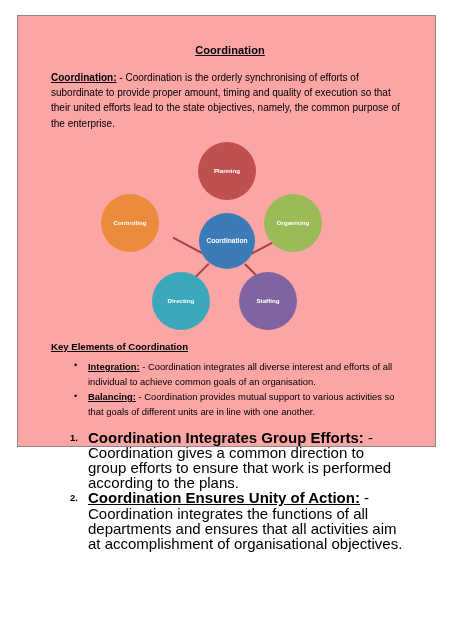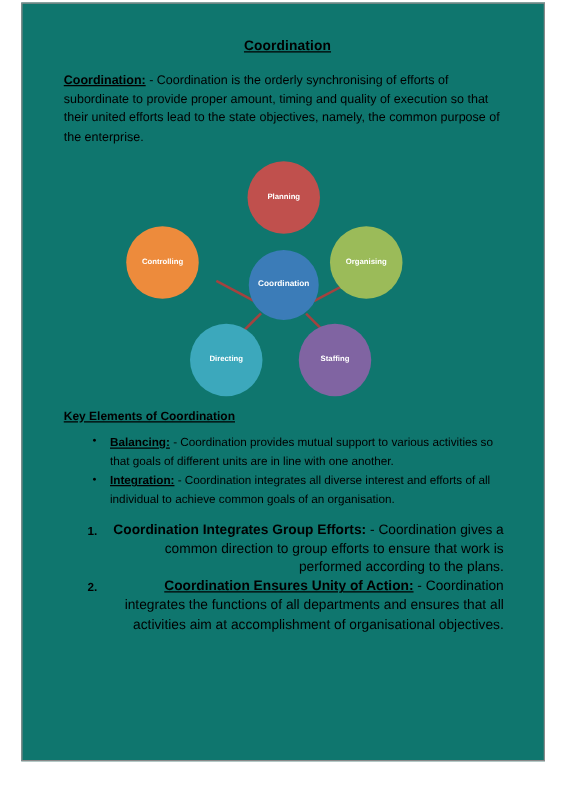--- a/index.html
+++ b/index.html
@@ -11,26 +11,26 @@
     width: 453px;
     height: 640px;
     overflow: hidden;
     font-family: "Liberation Sans", sans-serif;
     color: #000000;
   }
 
   .page {
     position: absolute;
     left: 17px;
-    top: 2px;
+    top: 15px;
     width: 419px;
-    height: 607px;
+    height: 432px;
     border: 1.5px solid #8a8a8a;
     box-sizing: border-box;
-    background: #0f766e;
+    background: #fca5a5;
   }
 
   .content {
     position: absolute;
     left: 33px;
     top: 28px;
     width: 352px;
   }
 
   .doc-title {
@@ -127,24 +127,23 @@
   }
 
   ol.numbers {
     margin: 0;
     padding: 0 0 0 37px;
     list-style: none;
     counter-reset: numitem;
   }
   ol.numbers > li {
     position: relative;
-    font-size: 11px;
+    font-size: 15px;
     line-height: 15.2px;
     counter-increment: numitem;
-    text-align: right;
   }
   ol.numbers > li:before {
     content: counter(numitem) ".";
     position: absolute;
     left: -18px;
     top: 0;
     font-weight: bold;
     font-size: 9.4px;
   }
 </style>
@@ -182,22 +181,22 @@
         </div>
 
       <div class="node center" style="left:148px; top:76px; background:#3b7cb8;">
           <span>Coordination</span>
         </div>
     </div>
 
     <div class="section-head">Key Elements of Coordination</div>
 
     <ul class="bullets">
+      <li><span class="lead">Integration:</span><span> - Coordination integrates all diverse interest and efforts of all individual to achieve common goals of an organisation.</span></li>
       <li><span class="lead">Balancing:</span><span> - Coordination provides mutual support to various activities so that goals of different units are in line with one another.</span></li>
-      <li><span class="lead">Integration:</span><span> - Coordination integrates all diverse interest and efforts of all individual to achieve common goals of an organisation.</span></li>
     </ul>
 
 
     <ol class="numbers">
       <li><span class="lead-plain">Coordination Integrates Group Efforts:</span><span> - Coordination gives a common direction to group efforts to ensure that work is performed according to the plans.</span></li>
       <li><span class="lead">Coordination Ensures Unity of Action:</span><span> - Coordination integrates the functions of all departments and ensures that all activities aim at accomplishment of organisational objectives.</span></li>
     </ol>
 
   </div>
 </div>

